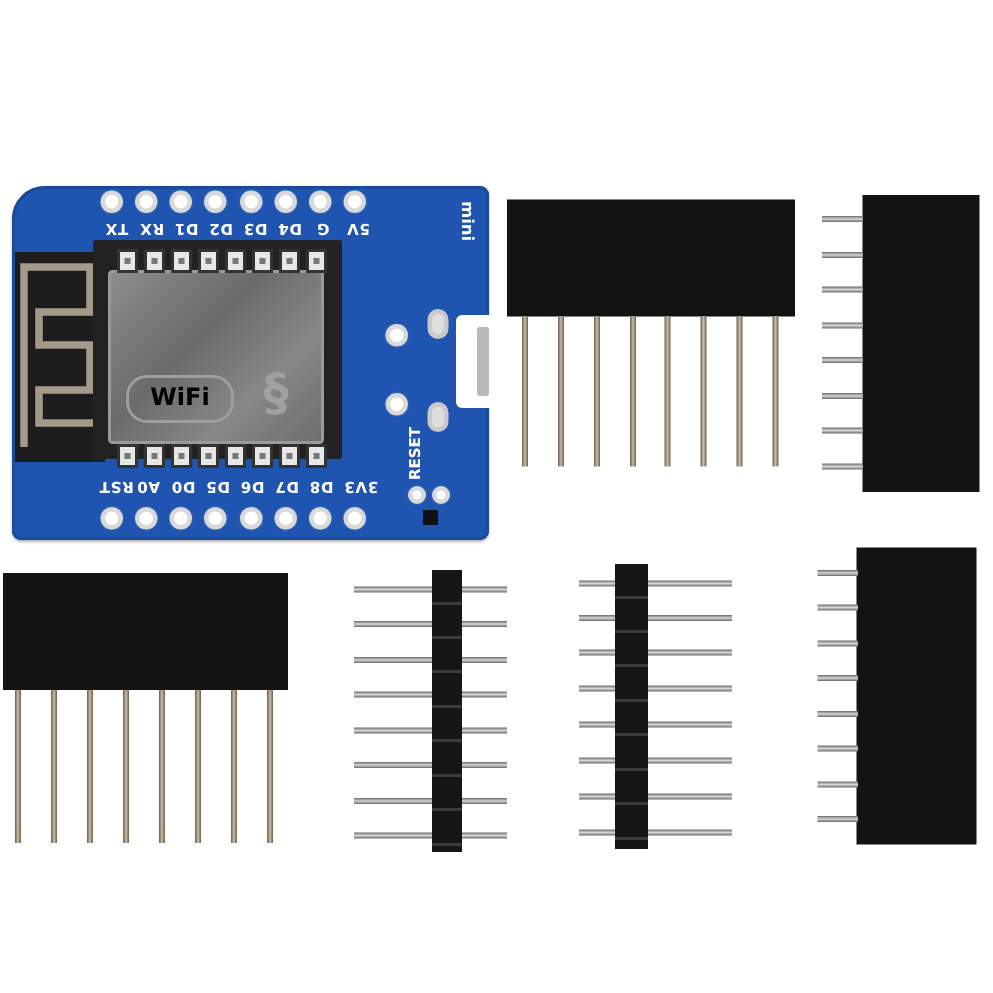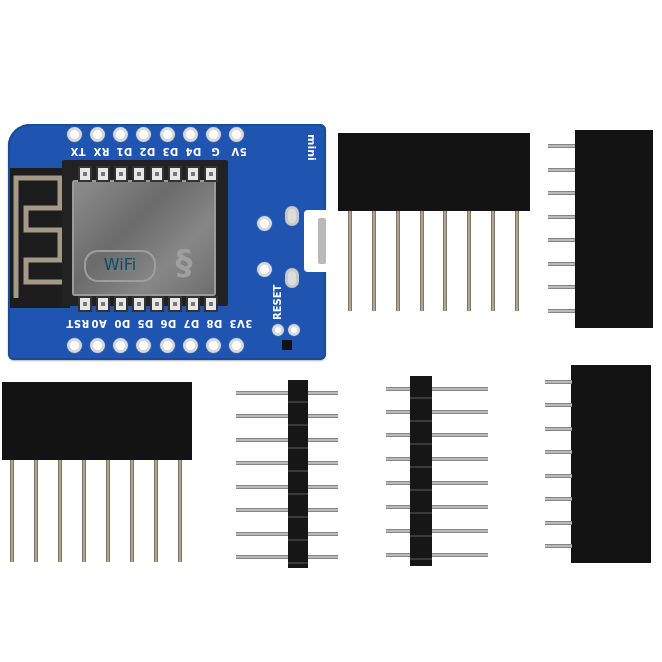--- a/index.html
+++ b/index.html
@@ -7,22 +7,22 @@
   .abs{position:absolute;}
   
   .board{left:8px;top:124px;width:318px;height:236px;background:#1f55b0;border-radius:22px 6px 6px 6px;
          box-shadow:inset 0 0 0 2px #1a4a9a, 0 1px 2px rgba(0,0,0,.3);}
   .board-notch{left:304px;top:210px;width:24px;height:62px;background:#fff;border-radius:4px 0 0 4px;}
   .antenna{left:10px;top:168px;width:60px;height:140px;background:#1d1d1d;}
   .antenna svg{display:block;}
   .shield-frame{left:62px;top:160px;width:166px;height:146px;background:#222;border-radius:2px;}
   .shield{left:72px;top:180px;width:140px;height:112px;background:linear-gradient(135deg,#8d8d8d,#6b6b6b 40%,#878787 70%,#6e6e6e);
           border:2px solid #9a9a9a;border-radius:3px;}
-  .wifi-logo{left:84px;top:250px;width:68px;height:28px;border:2px solid #9e9e9e;border-radius:14px;color:#0c4a6e;
-             font-size:16px;font-weight:normal;text-align:center;line-height:26px;}
+  .wifi-logo{left:84px;top:250px;width:68px;height:28px;border:2px solid #9e9e9e;border-radius:14px;color:#000000;
+             font-size:16px;font-weight:bold;text-align:center;line-height:26px;}
   .espressif-logo{left:166px;top:240px;width:36px;height:44px;color:#a0a0a0;font-size:34px;line-height:44px;text-align:center;font-weight:bold;}
   .pad{width:14px;height:16px;background:#e7e7e7;border:2px solid #333;box-sizing:border-box;}
   .pad::after{content:"";position:absolute;left:3px;top:4px;width:4px;height:4px;background:#777;}
   .hole{width:15px;height:15px;border-radius:50%;background:#fff;border:3px solid #d9d9d9;box-sizing:border-box;box-shadow:0 0 0 1px #2a5fb8;}
   .pin-label{color:#fff;font-size:10px;font-weight:bold;letter-spacing:0.5px;}
   .top-label{transform:rotate(180deg);}
   .side-text{color:#fff;font-size:11px;font-weight:bold;transform:rotate(90deg);transform-origin:left top;}
   .reset-text{color:#fff;font-size:10px;font-weight:bold;transform:rotate(-90deg);transform-origin:left top;}
   .oval{width:14px;height:20px;border-radius:7px;background:#ddd;border:3px solid #c9c9c9;box-sizing:border-box;}
   .usb{left:318px;top:218px;width:8px;height:46px;background:#b9b9b9;border-radius:2px;}

